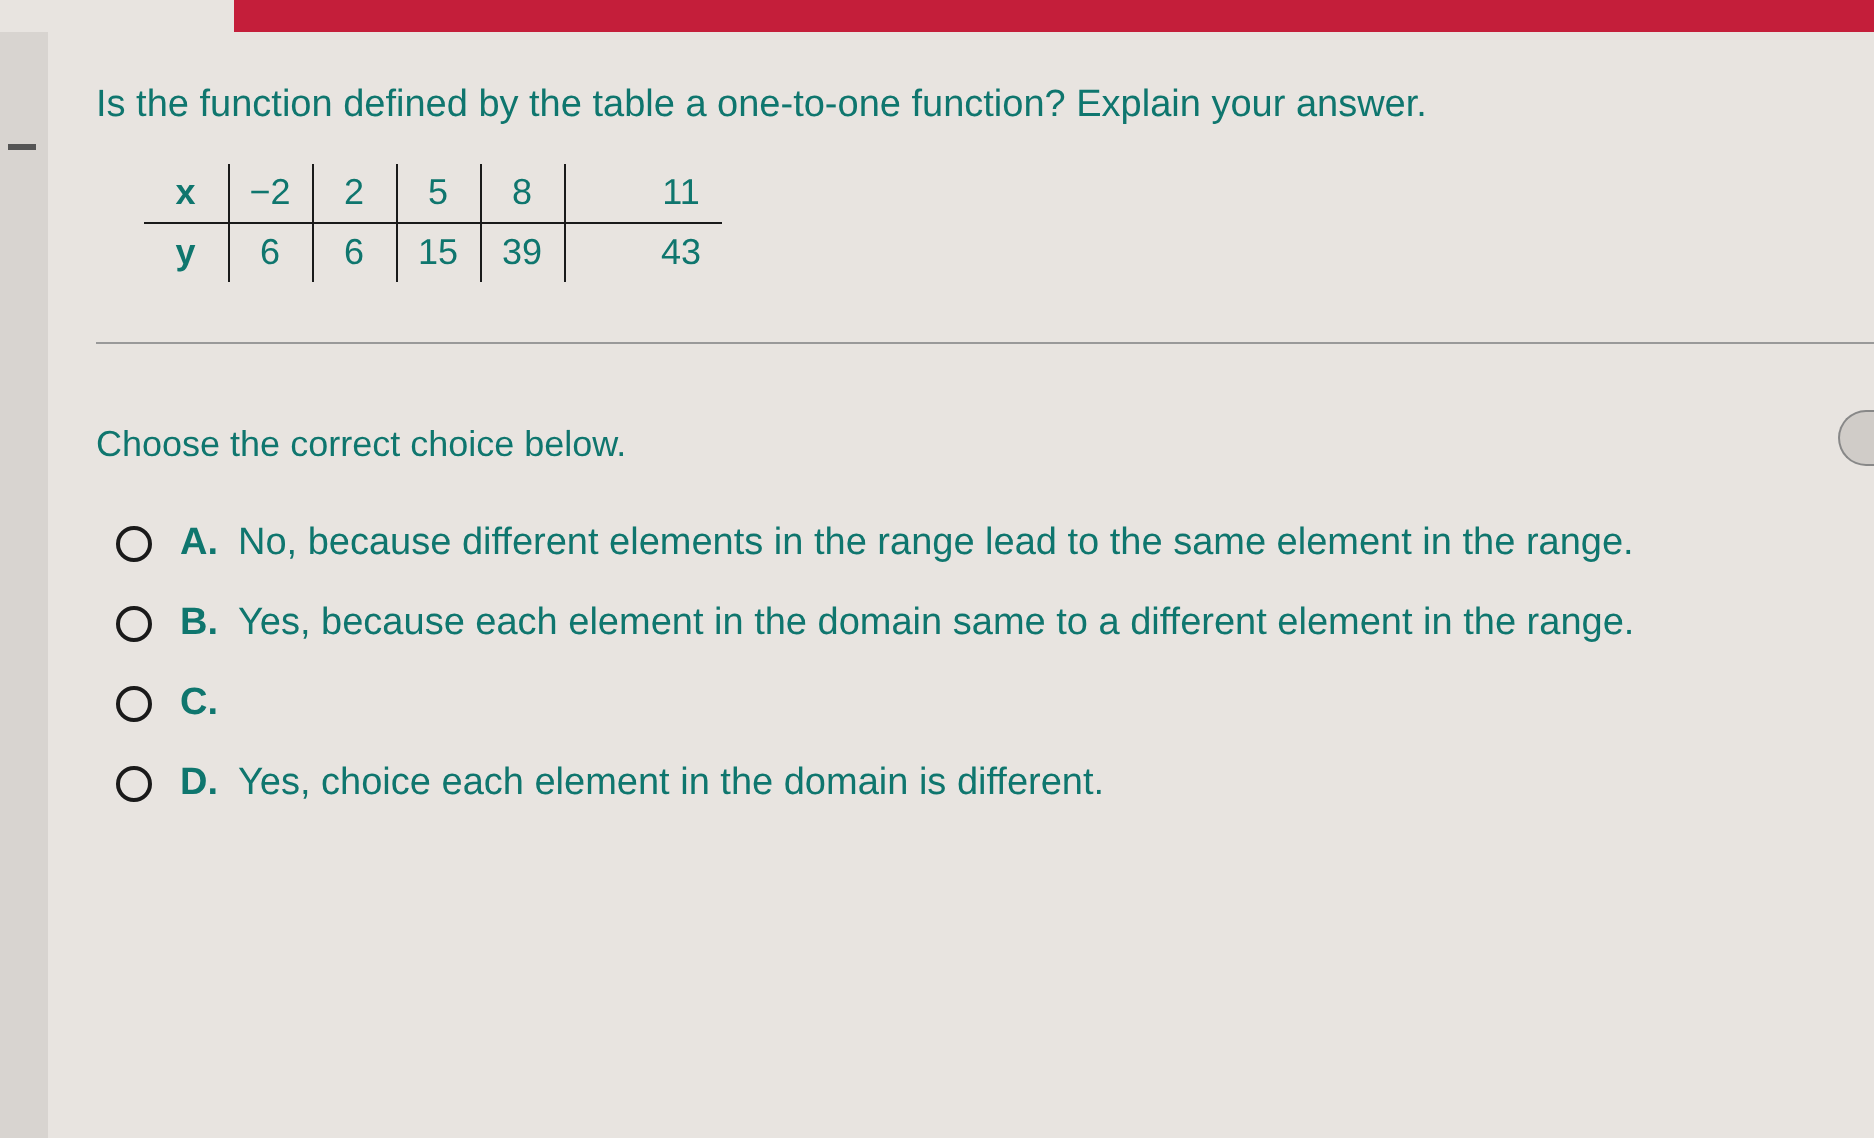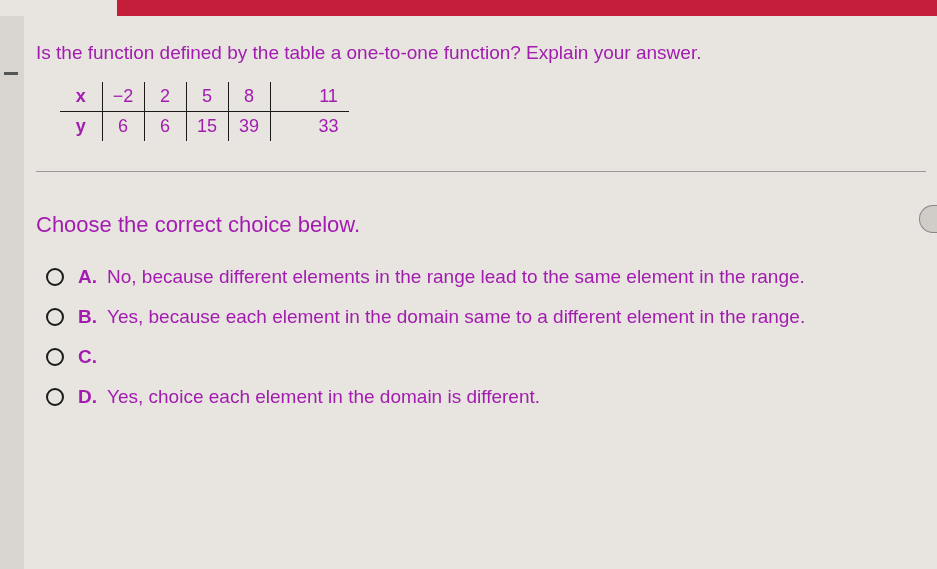--- a/index.html
+++ b/index.html
@@ -30,24 +30,24 @@
     .dash {
       position: absolute;
       left: 4px;
       top: 72px;
       width: 14px;
       height: 3px;
       background: #555;
     }
     .content {
       position: absolute;
-      left: 36px;
+      left: 48px;
       top: 42px;
       width: 880px;
-      color: #a21caf;
+      color: #0f766e;
     }
     .question {
       font-size: 19px;
       font-weight: 400;
       margin-bottom: 18px;
     }
     .data-table {
       margin-left: 24px;
       border-collapse: collapse;
       font-size: 18px;
@@ -62,21 +62,21 @@
     .data-table td:last-child { border-right: none; padding-left: 48px; }
     .data-table tr:first-child td { border-bottom: 1.5px solid #1a1a1a; }
     .data-table .hdr { font-weight: bold; }
     .divider {
       border: none;
       border-top: 1px solid #999;
       margin: 0 0 40px 0;
       width: 890px;
     }
     .prompt {
-      font-size: 22px;
+      font-size: 18px;
       margin-bottom: 28px;
     }
     .options { margin-left: 10px; }
     .option {
       display: flex;
       align-items: center;
       margin-bottom: 18px;
       font-size: 19px;
     }
     .radio {
@@ -122,21 +122,21 @@
       <td>5</td>
       <td>8</td>
       <td>11</td>
     </tr>
     <tr>
       <td class="hdr">y</td>
       <td>6</td>
       <td>6</td>
       <td>15</td>
       <td>39</td>
-      <td>33</td>
+      <td>43</td>
     </tr>
   </tbody>
     </table>
 
   <hr class="divider">
 
   <div class="prompt">Choose the correct choice below.</div>
 
   <div class="options">
     <div class="option">

